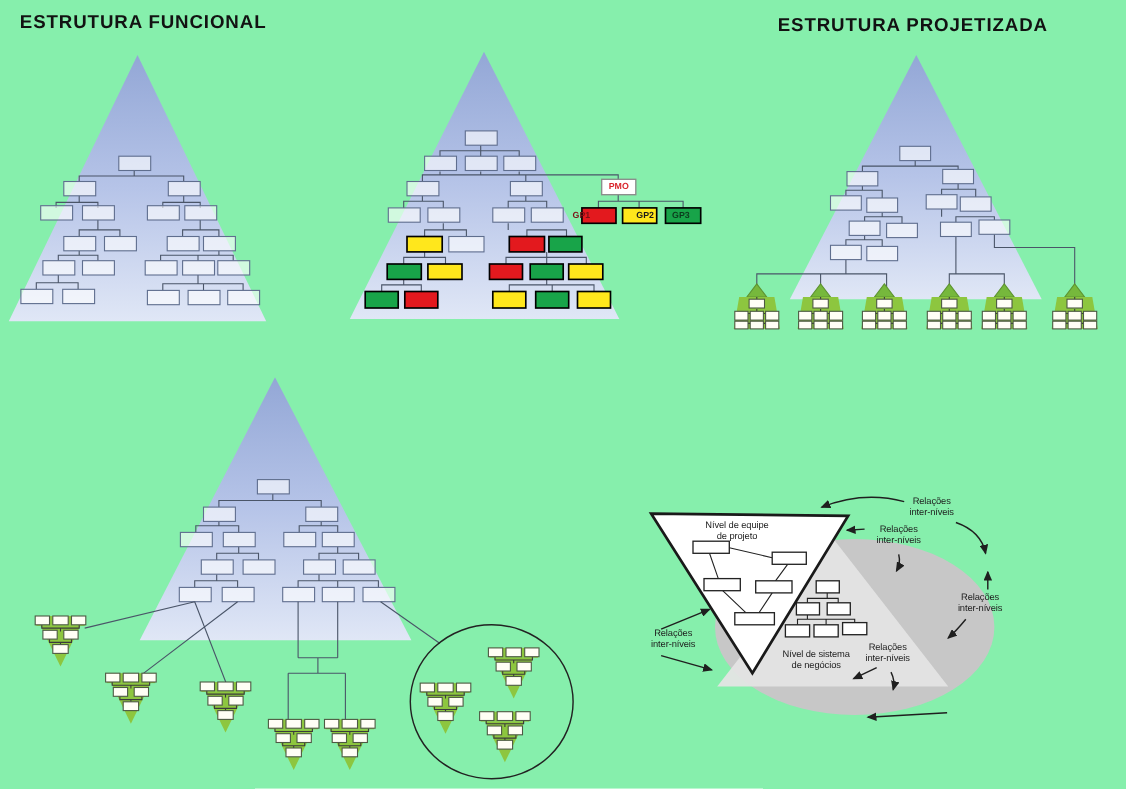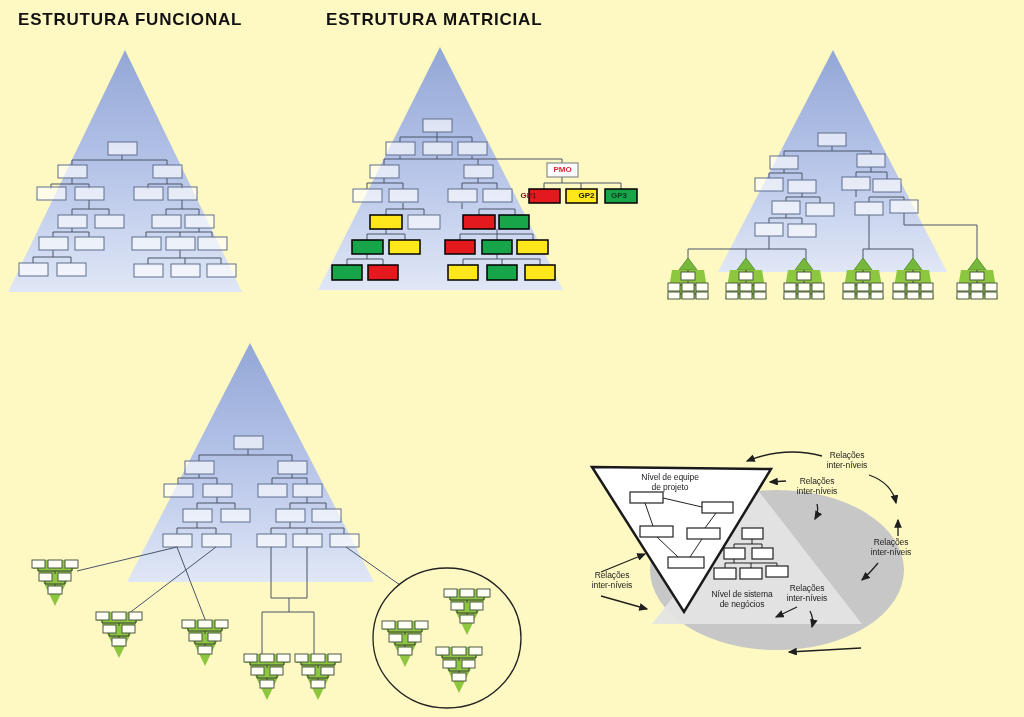--- a/index.html
+++ b/index.html
@@ -1,16 +1,16 @@
 <!DOCTYPE html>
 <html><head>
 <meta charset="utf-8">
 <style>
   html,body{margin:0;padding:0;background:#fff;}
-  #canvas{position:relative;width:1024px;height:717px;background:#fef9c3;overflow:hidden;
+  #canvas{position:relative;width:1024px;height:717px;background:#86efac;overflow:hidden;
           font-family:"Liberation Sans",sans-serif;}
   svg{position:absolute;left:0;top:0;}
   .title{position:absolute;font-weight:bold;font-size:17px;color:#121212;letter-spacing:.8px;white-space:nowrap;}
   .title.small{font-size:16px;letter-spacing:.3px;}
   .dlabel{position:absolute;font-weight:normal;font-size:8.5px;color:#1c1c1c;text-align:center;
           white-space:pre-line;line-height:1.22;letter-spacing:-.1px;}
   .boxlbl{position:absolute;font-weight:bold;font-size:8px;text-align:center;line-height:14px;}
   .obox{fill:rgba(255,255,255,.62);stroke:#5f6e8e;stroke-width:1;}
   .wire{fill:none;stroke:#4a5568;stroke-width:1;}
   .cbox{stroke:#000;stroke-width:1.5;}
@@ -257,21 +257,21 @@
       <path class="arrow" d="M601,572 L645,554" marker-end="url(#ah)"></path>
       <path class="arrow" d="M601,596 L647,609" marker-end="url(#ah)"></path>
       <path class="arrow" d="M797,607 L776,617" marker-end="url(#ah)"></path>
       <path class="arrow" d="M810,611 Q814,619 812,627" marker-end="url(#ah)"></path>
       <path class="arrow" d="M861,648 L789,652" marker-end="url(#ah)"></path>
     </g>
   </g>
 </svg>
 
   <div class="title" style="left:18px;top:10px">ESTRUTURA FUNCIONAL</div>
-  <div class="title" style="left:326px;top:10px">ESTRUTURA MATRICIAL</div>
+  <div class="title" style="left:707px;top:13px">ESTRUTURA PROJETIZADA</div>
 
   <div class="boxlbl" style="left:547px;top:163px;width:31px;color:#d9272e">PMO</div>
   <div class="boxlbl" style="left:513px;top:189px;width:31px;color:#7c1116">GP1</div>
   <div class="boxlbl" style="left:566px;top:189px;width:41px;color:#1a1a1a">GP2</div>
   <div class="boxlbl" style="left:605px;top:189px;width:28px;color:#0c3b1d">GP3</div>
 
   <div class="dlabel" style="left:625px;top:472px;width:90px">Nível de equipe
 de projeto</div>
   <div class="dlabel" style="left:697px;top:589px;width:90px">Nível de sistema
 de negócios</div>

